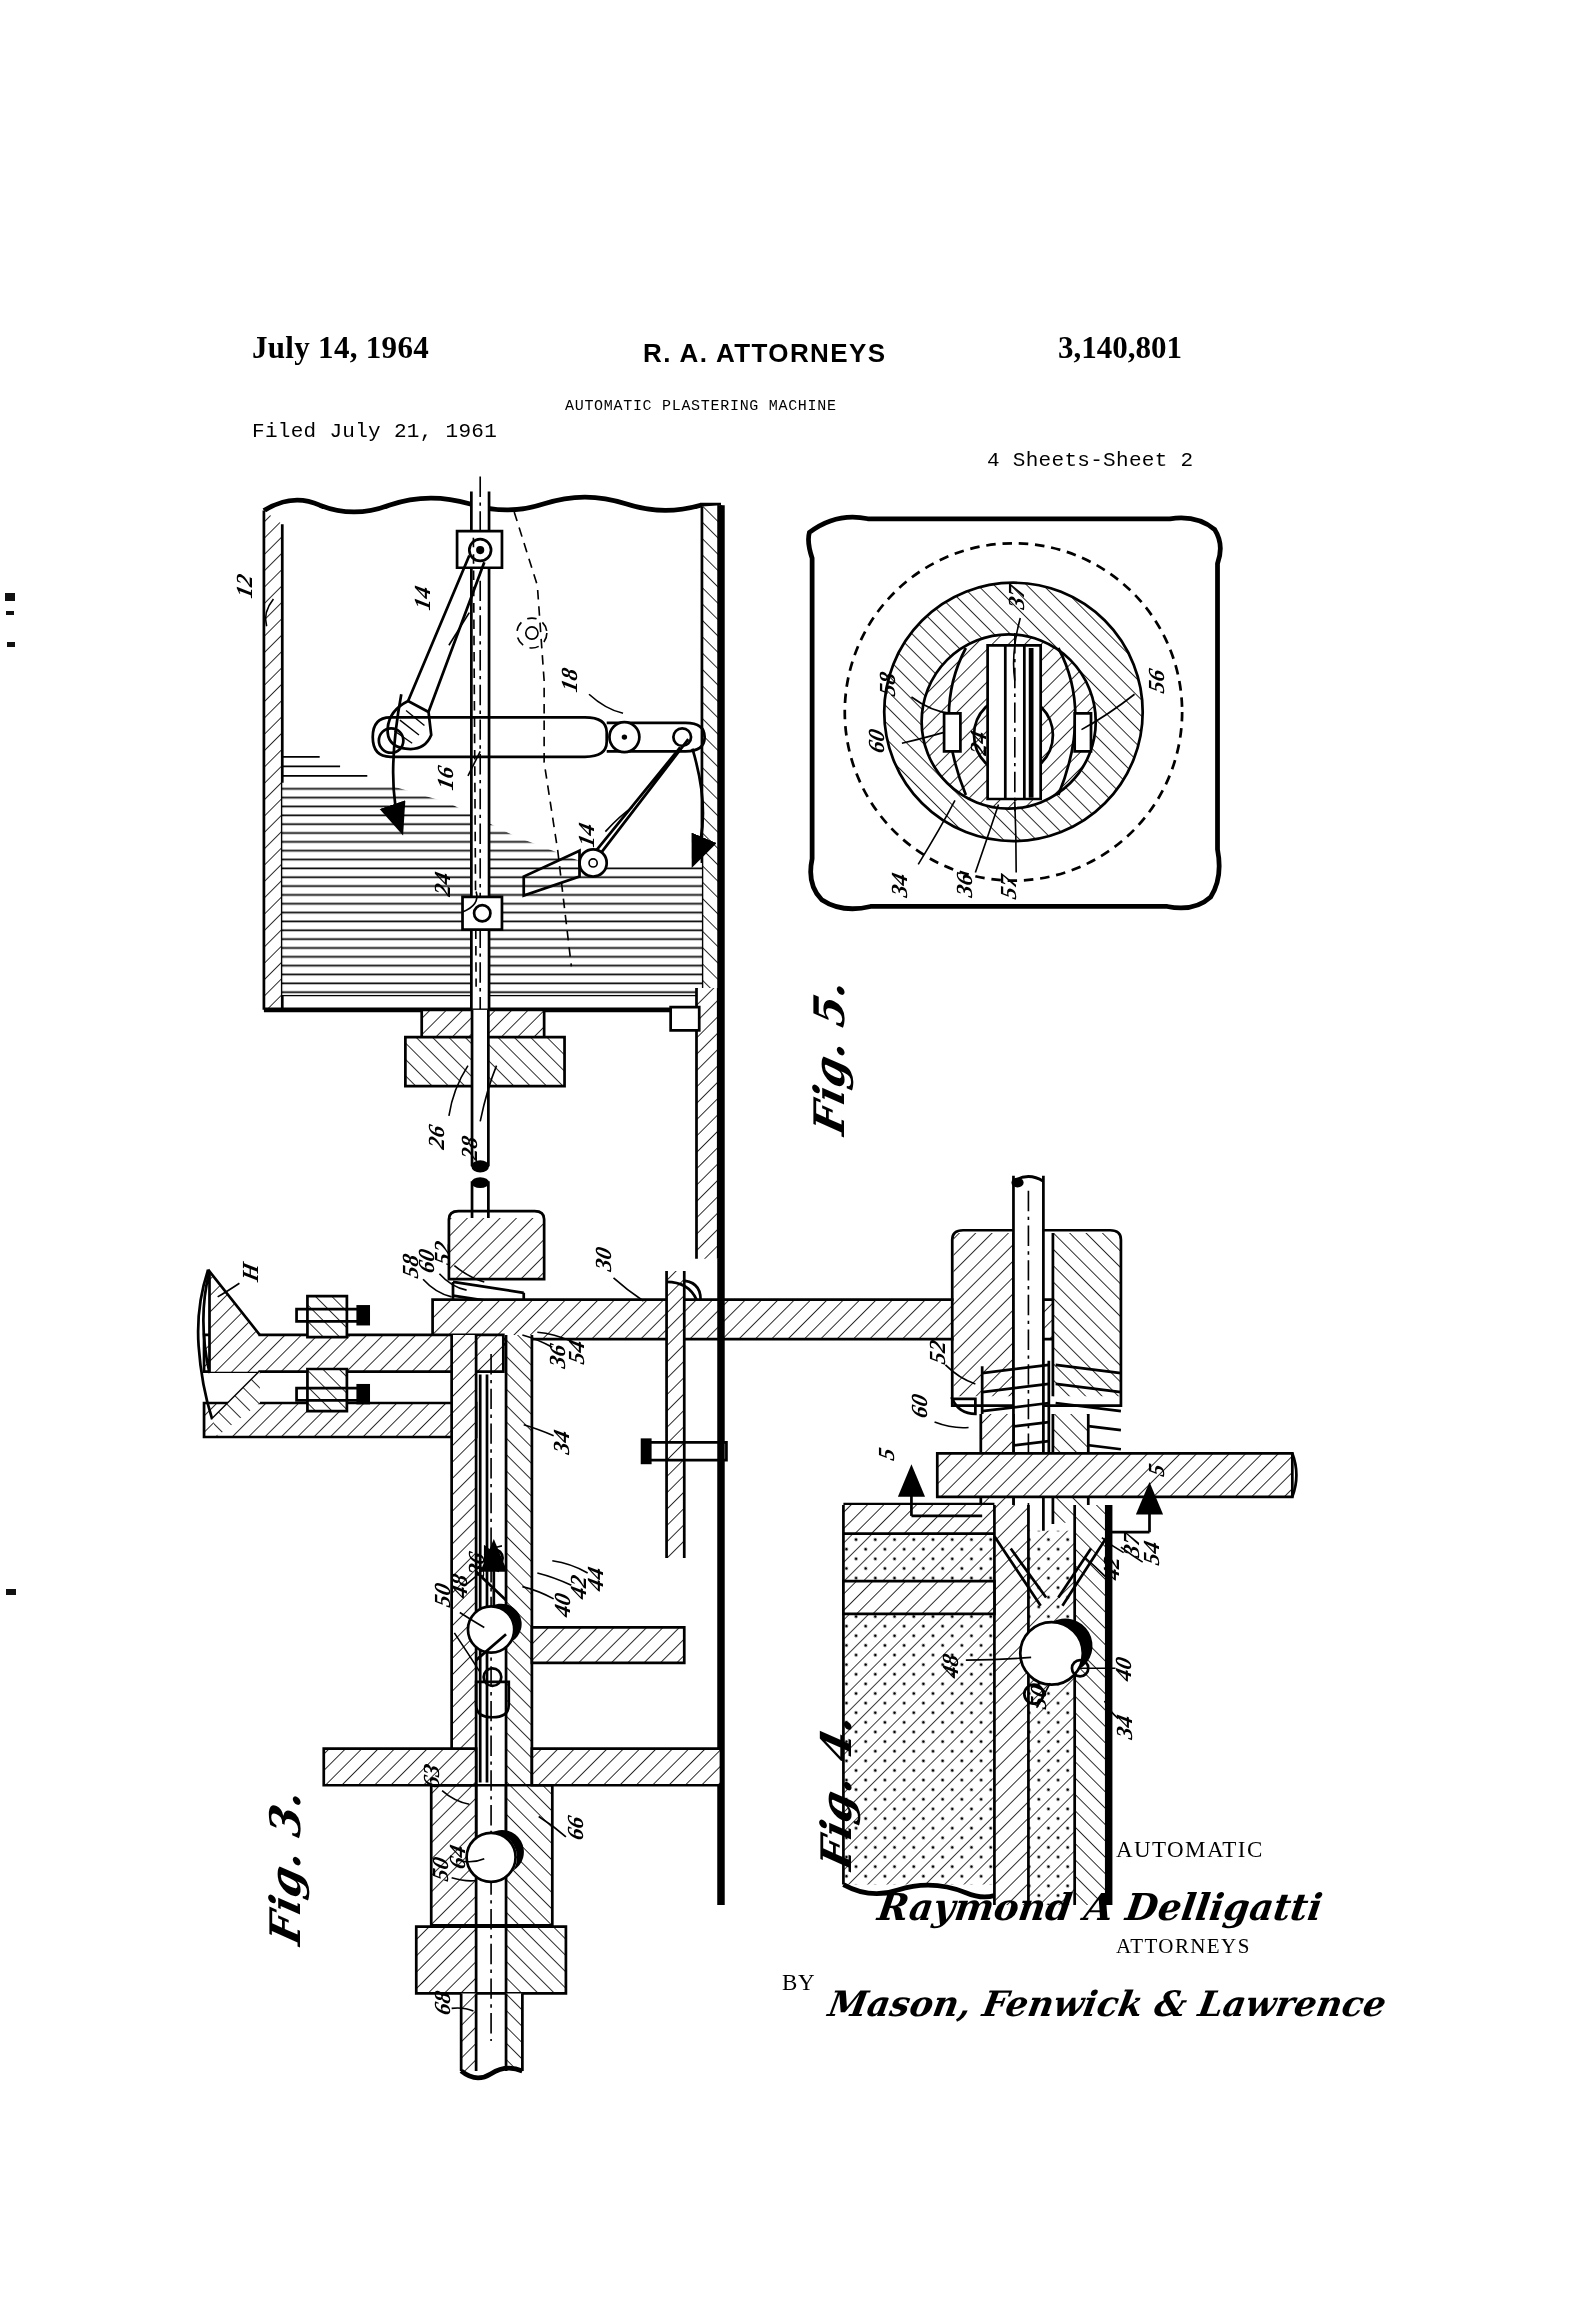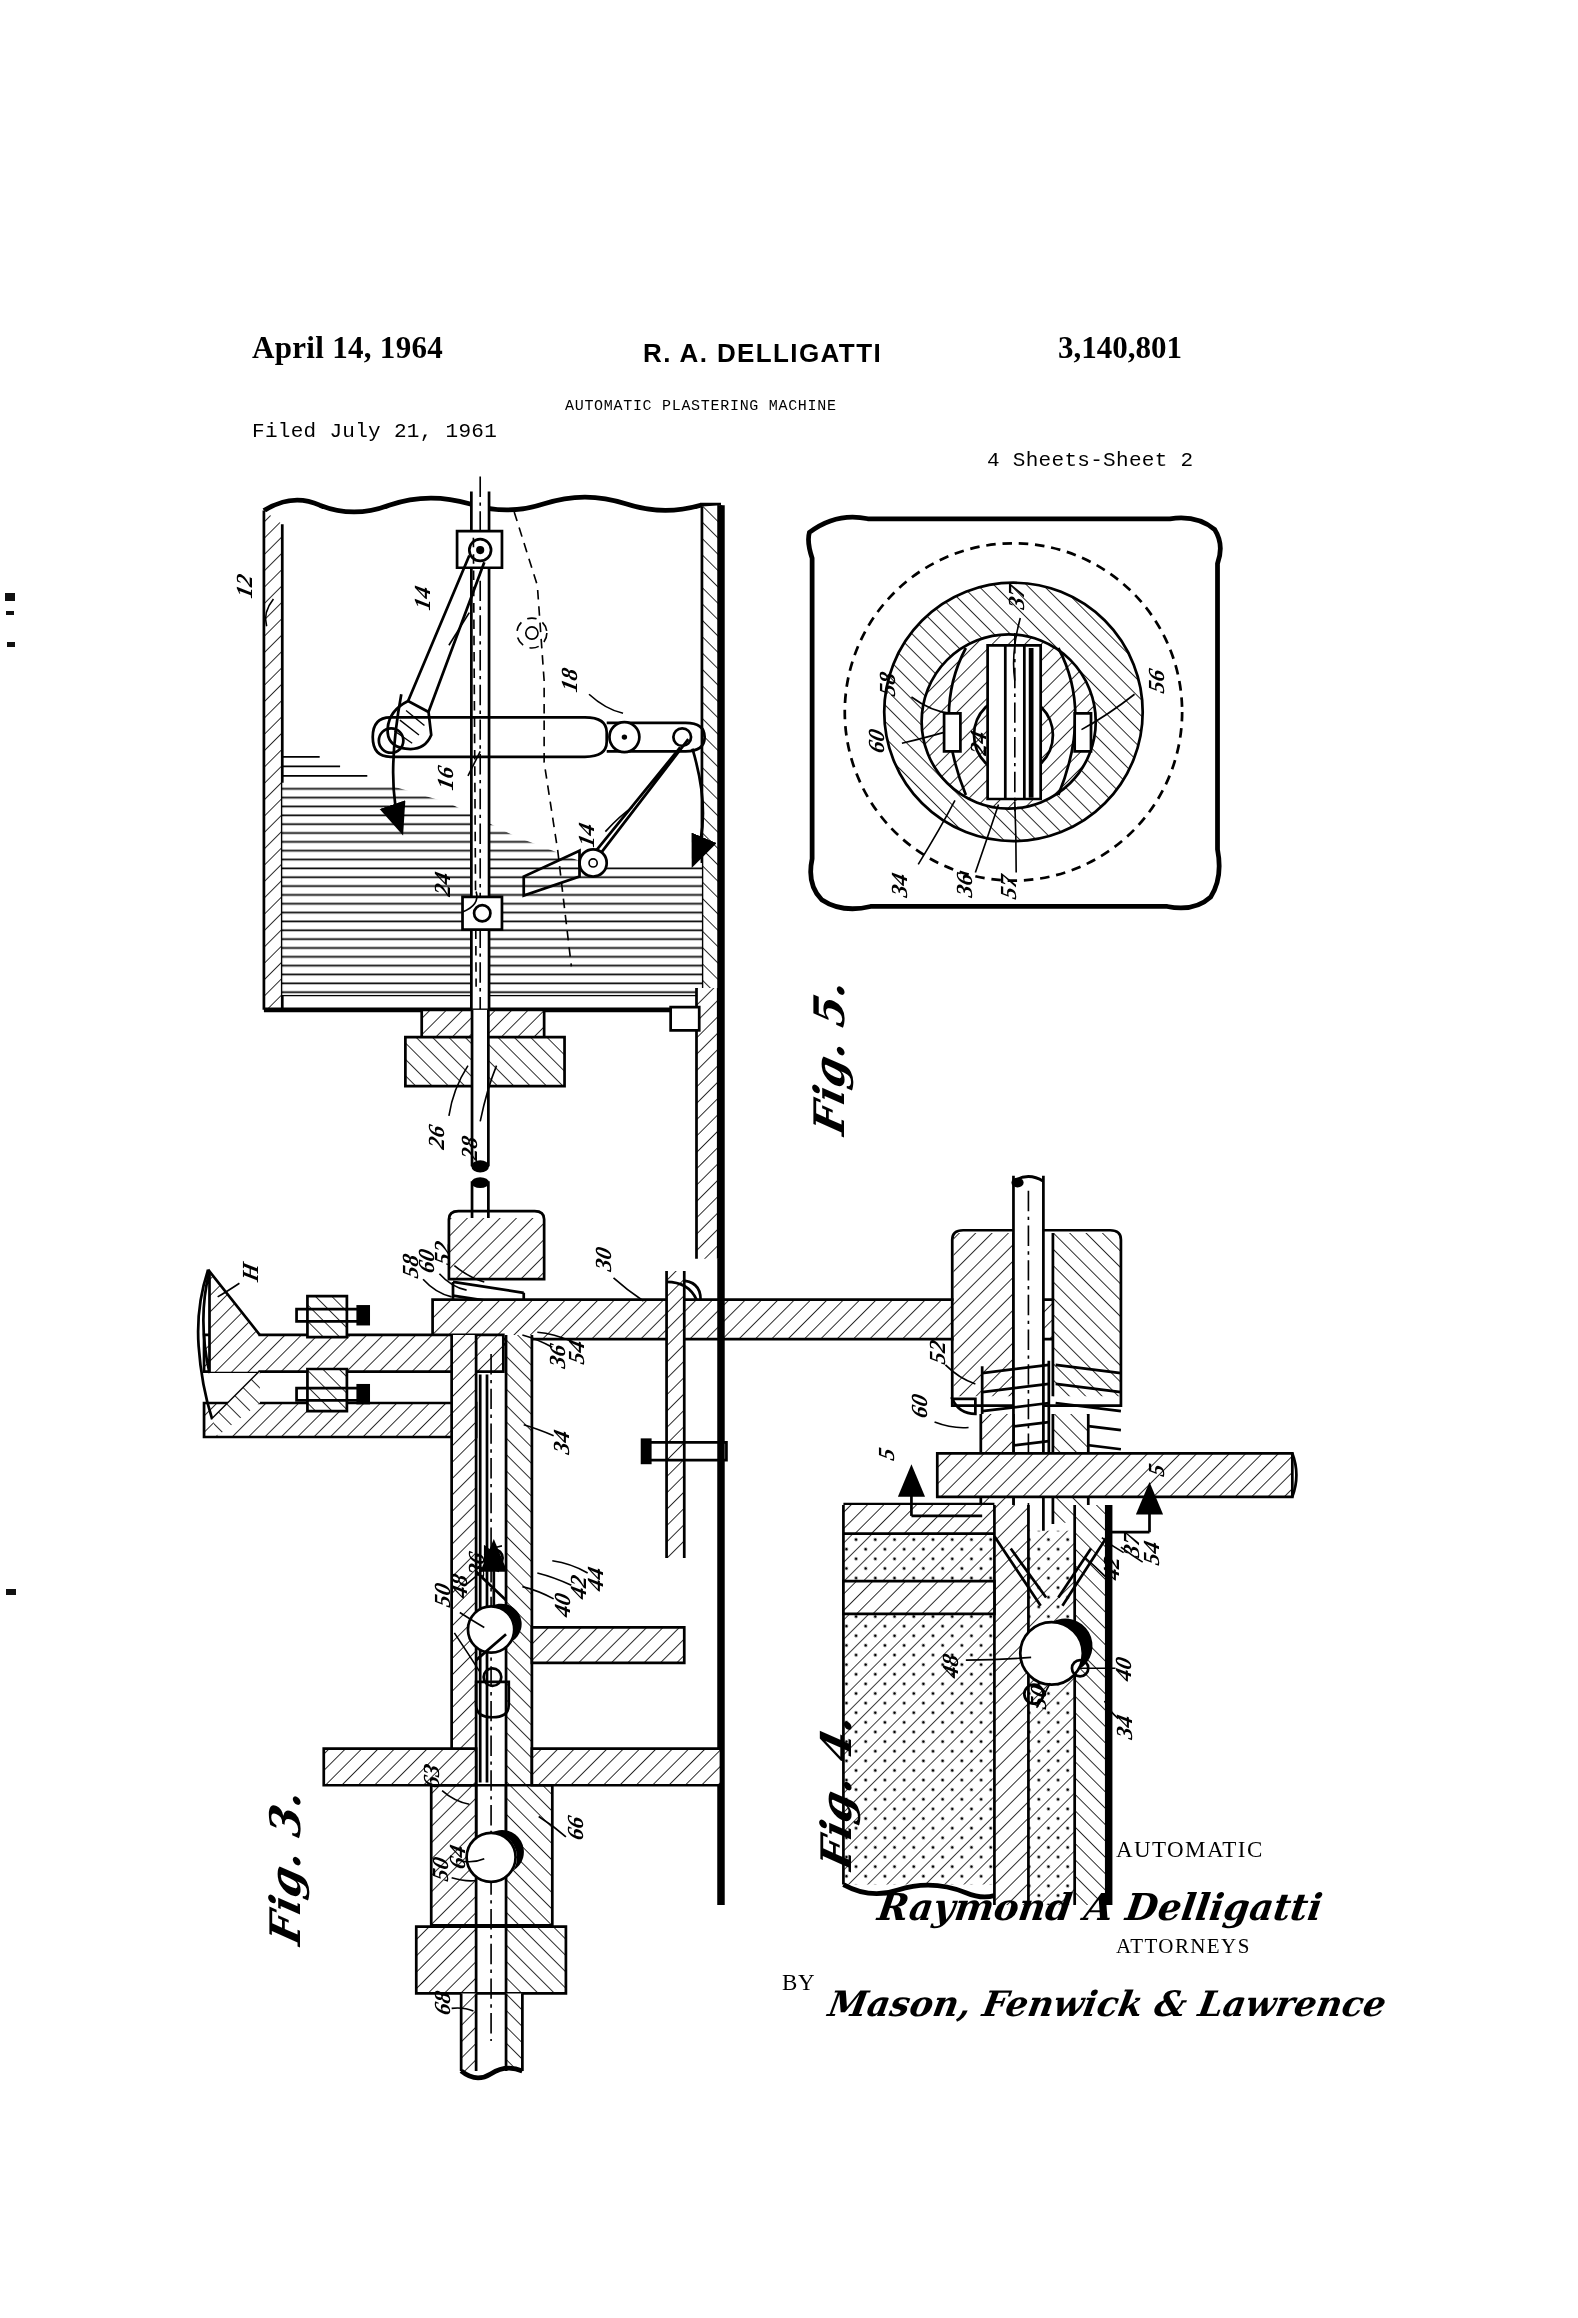--- a/index.html
+++ b/index.html
@@ -106,22 +106,22 @@
   .liq{fill:url(#hL);}
 
   
   .speck{position:absolute;background:#111;}
 </style>
 </head>
 <body>
 
 <div class="page">
 
-  <div class="hdr-date">April 14, 1964</div>
-  <div class="hdr-inventor">R. A. DELLIGATTI</div>
+  <div class="hdr-date">July 14, 1964</div>
+  <div class="hdr-inventor">R. A. ATTORNEYS</div>
   <div class="hdr-patno">3,140,801</div>
   <div class="hdr-title">AUTOMATIC PLASTERING MACHINE</div>
   <div class="hdr-filed">Filed July 21, 1961</div>
   <div class="hdr-sheets">4 Sheets-Sheet 2</div>
 
   <svg class="draw" viewBox="0 0 2320 3408">
     <defs>
       <pattern id="hA" width="17" height="17" patternUnits="userSpaceOnUse" patternTransform="rotate(45)">
         <rect width="17" height="17" fill="#fff"></rect>
         <line x1="0" y1="0" x2="0" y2="17" stroke="#000" stroke-width="2.4"></line>

